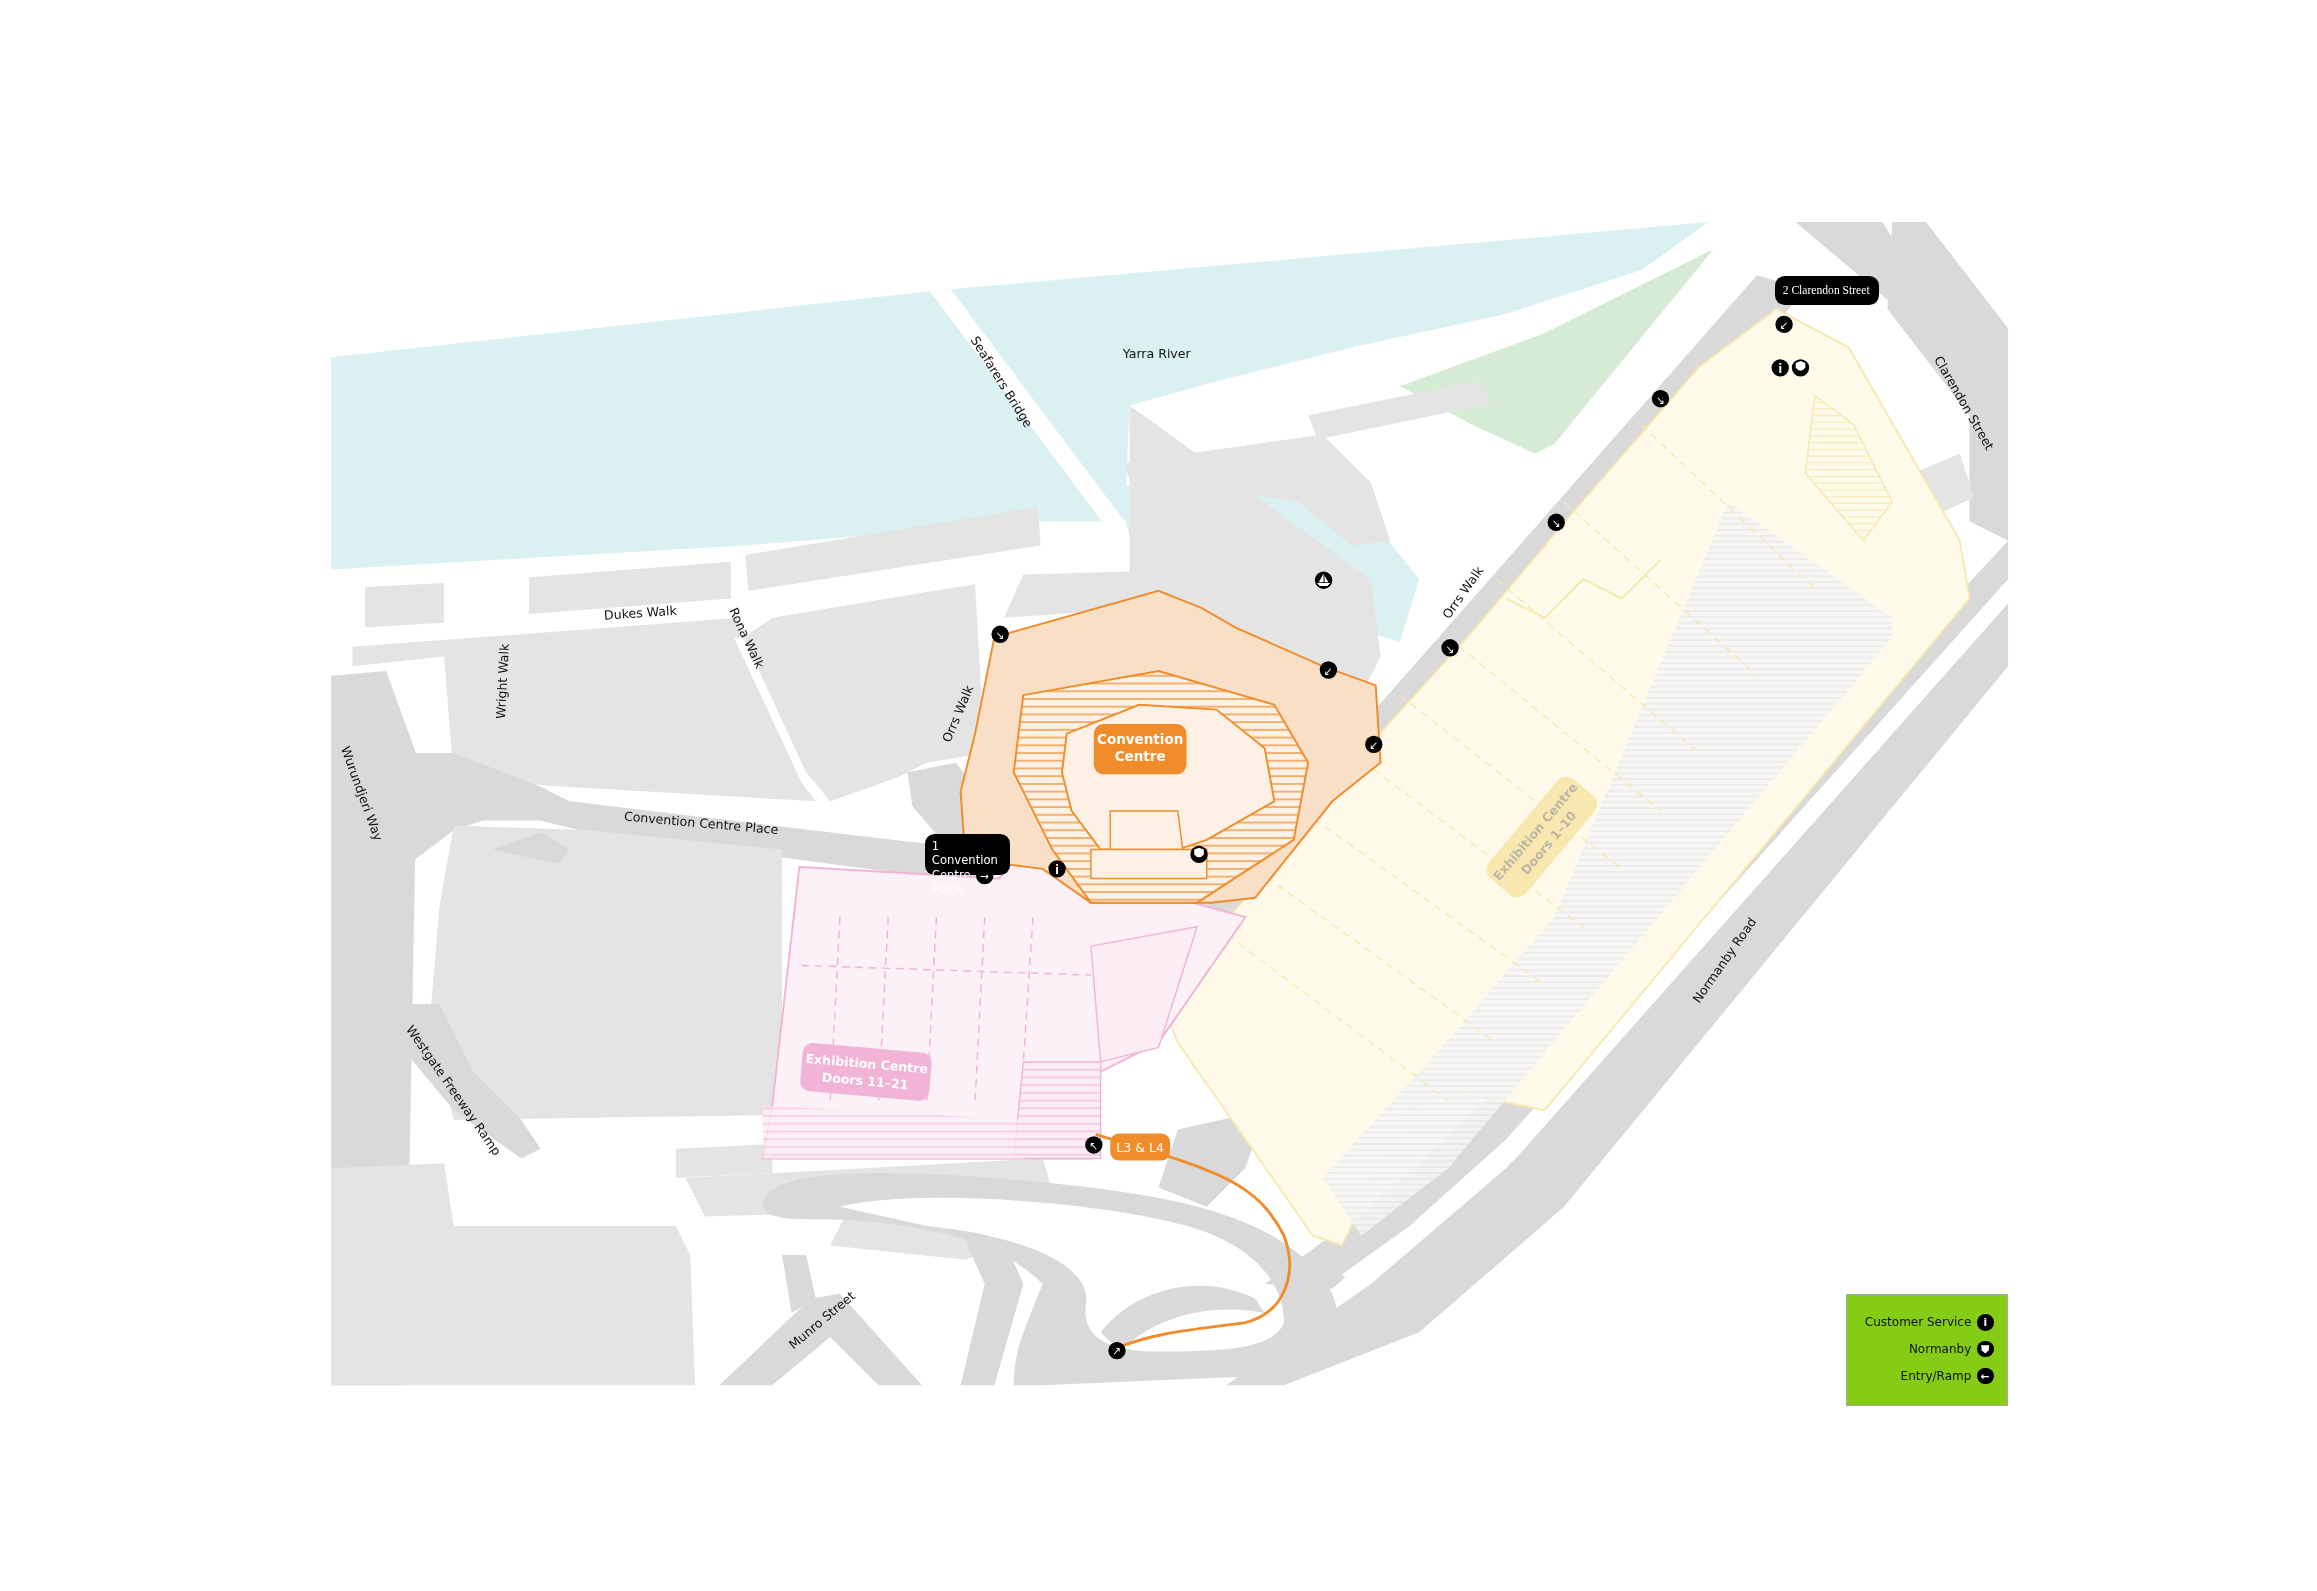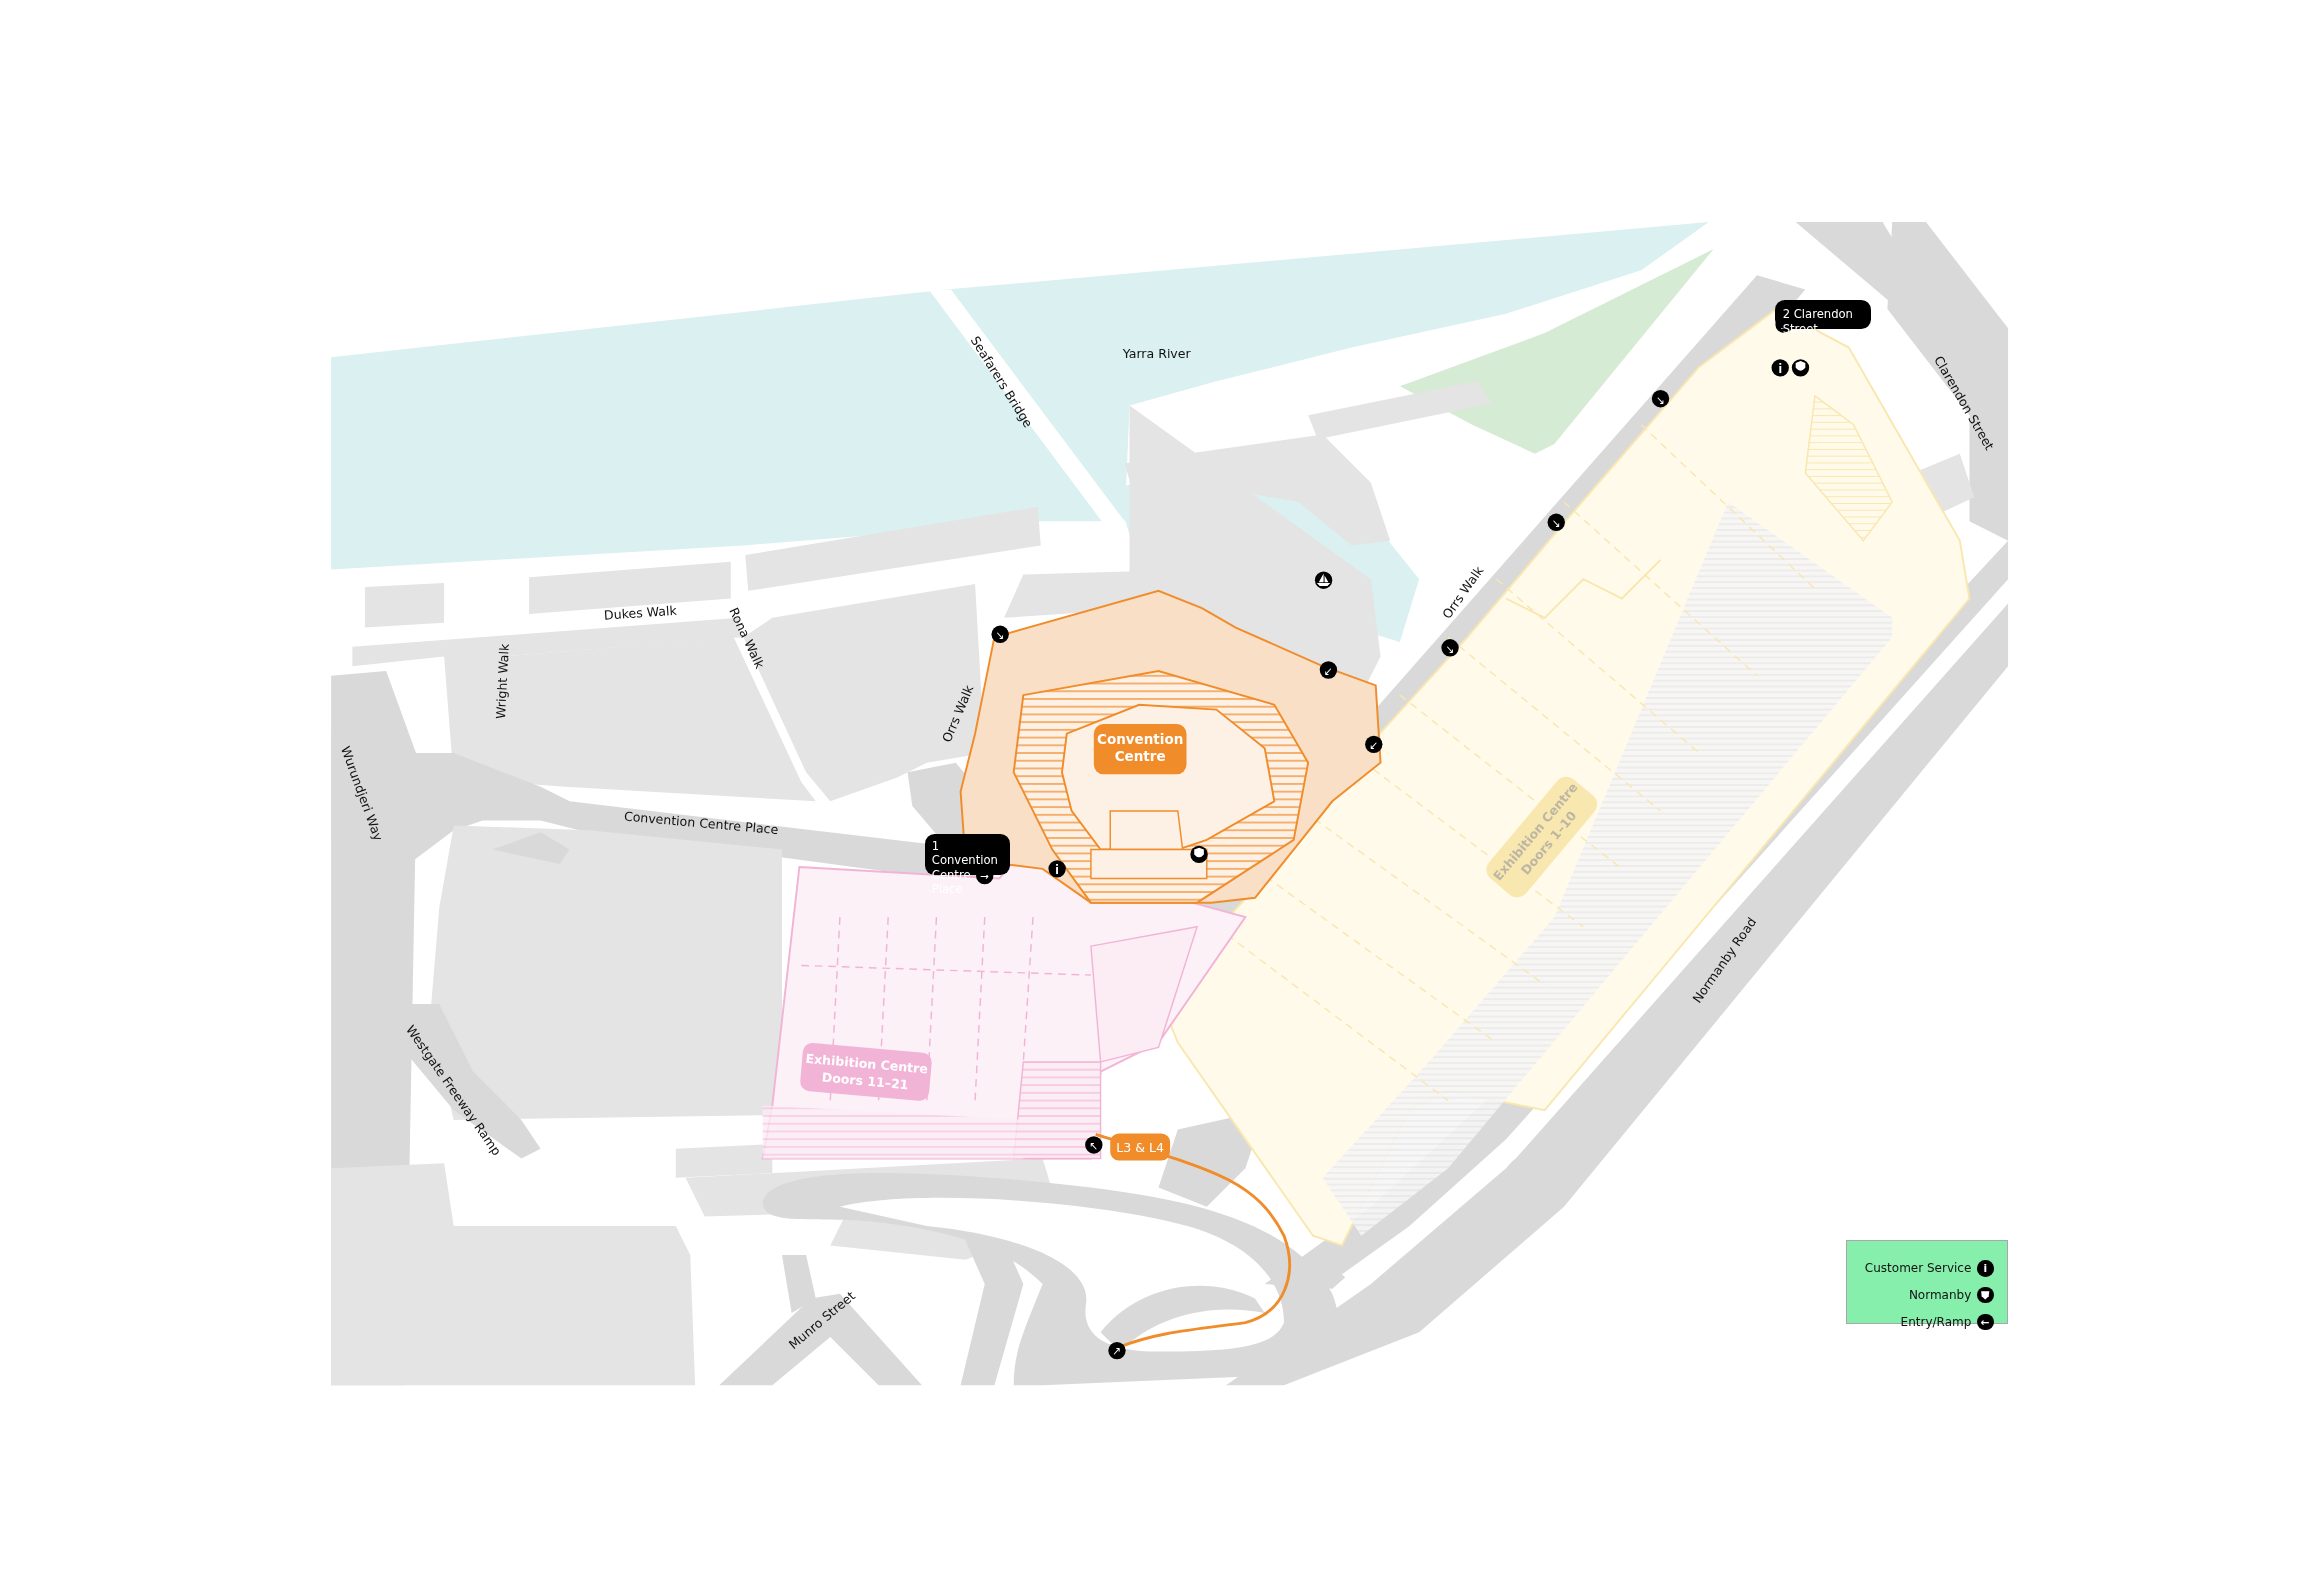--- a/index.html
+++ b/index.html
@@ -1,21 +1,21 @@
 <!DOCTYPE html>
 <html><head>
 <meta charset="utf-8">
 <style>
   html, body { margin:0; padding:0; background:#ffffff; }
   body { width:2317px; height:1591px; position:relative; overflow:hidden; font-family:"DejaVu Sans Condensed","DejaVu Sans", sans-serif; }
   #map { position:absolute; left:0; top:0; width:2317px; height:1591px; }
   .lbl { font-family:"DejaVu Sans", sans-serif; font-size:13px; fill:#111; }
   .street { font-family:"DejaVu Sans", sans-serif; font-size:13px; fill:#111; }
   .pill-text { font-family:"DejaVu Sans", sans-serif; font-weight:bold; fill:#fff; }
-  .legend { position:absolute; left:1846px; top:1240px; width:162px; height:84px; border:1.9px solid #a8a8a8; background:#86efac; box-sizing:border-box; }
+  .legend { position:absolute; left:1846px; top:1294px; width:162px; height:112px; border:1.9px solid #a8a8a8; background:#84cc16; box-sizing:border-box; }
   .legend-row { position:absolute; right:13.5px; display:flex; align-items:center; gap:5.8px; font-family:"DejaVu Sans", sans-serif; font-size:12px; color:#111; }
   .legend-icon { width:16.4px; height:16.4px; border-radius:50%; background:#000; color:#fff; display:inline-flex; align-items:center; justify-content:center; font-size:10.6px; font-weight:bold; line-height:1; }
   .pin-label { position:absolute; background:#000; color:#fff; border-radius:9.7px; font-family:"DejaVu Sans", sans-serif; font-size:12px; line-height:15.4px; padding:5.8px 9.7px; box-sizing:border-box; }
 </style>
 </head>
 <body>
 
 <svg id="map" viewBox="0 0 2400 1648" xmlns="http://www.w3.org/2000/svg">
   <defs>
     <pattern id="hatchOrange" width="8" height="8" patternUnits="userSpaceOnUse">
@@ -250,21 +250,21 @@
         <circle cx="1371" cy="601" r="9" fill="#000"></circle>
         <path d="M1364,604 L1378,604 L1375,607 L1367,607 Z M1371,594 L1371,603 L1366,603 Z M1372,596 L1376,603 L1372,603 Z" fill="#fff"></path>
       </g>
   </g>
 </svg>
 
 <div class="pin-label" style="left:891px; top:834px; width:85px; height:41px; font-size:11.6px; line-height:14.5px; padding:4.8px 6.8px;margin-left:34px;">
   <div>1 Convention</div>
   <div>Centre Place</div>
 </div>
-<div class="pin-label" style="left:1775px; top:300px; width:96px; height:29px; font-size:11.6px; padding:6.8px 7.7px; line-height:15.4px;">
+<div class="pin-label" style="left:1775px; top:276px; width:104px; height:29px; font-size:11.6px; padding:6.8px 7.7px; line-height:15.4px;font-family:Liberation Serif, serif;">
   <div>2 Clarendon Street</div>
 </div>
 
 <div class="legend">
   <div class="legend-row" style="top:19.3px;">
     <span>Customer Service</span>
     <span class="legend-icon">i</span>
   </div>
   <div class="legend-row" style="top:46px;">
     <span>Normanby</span>

